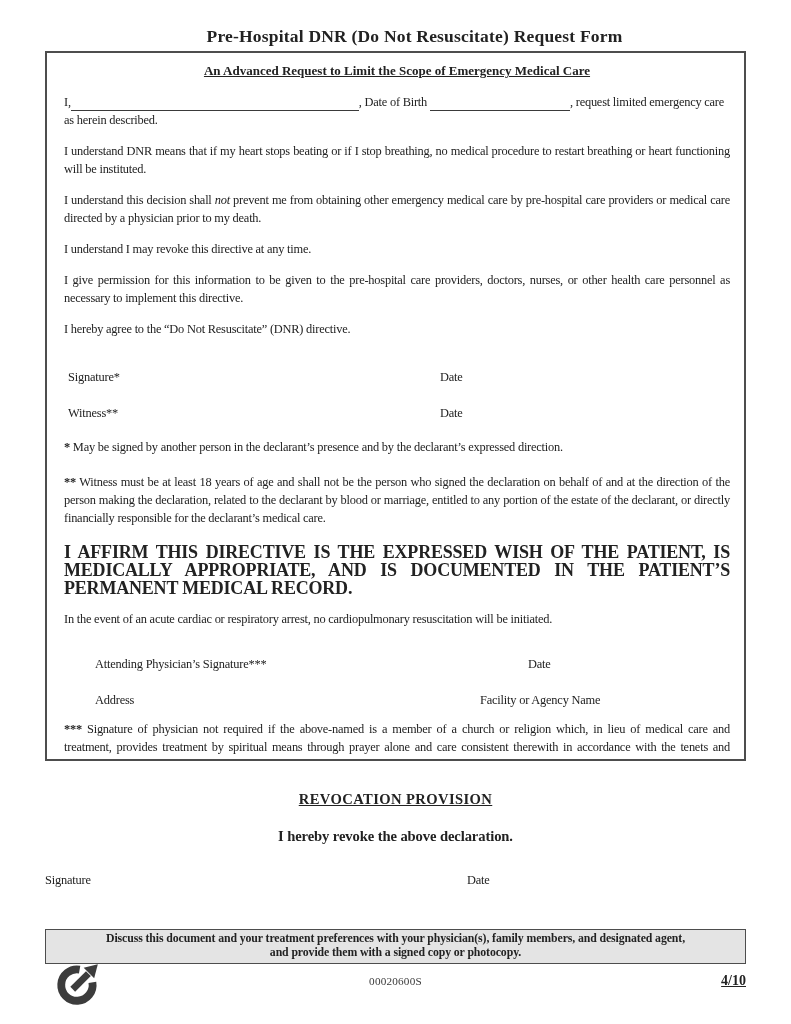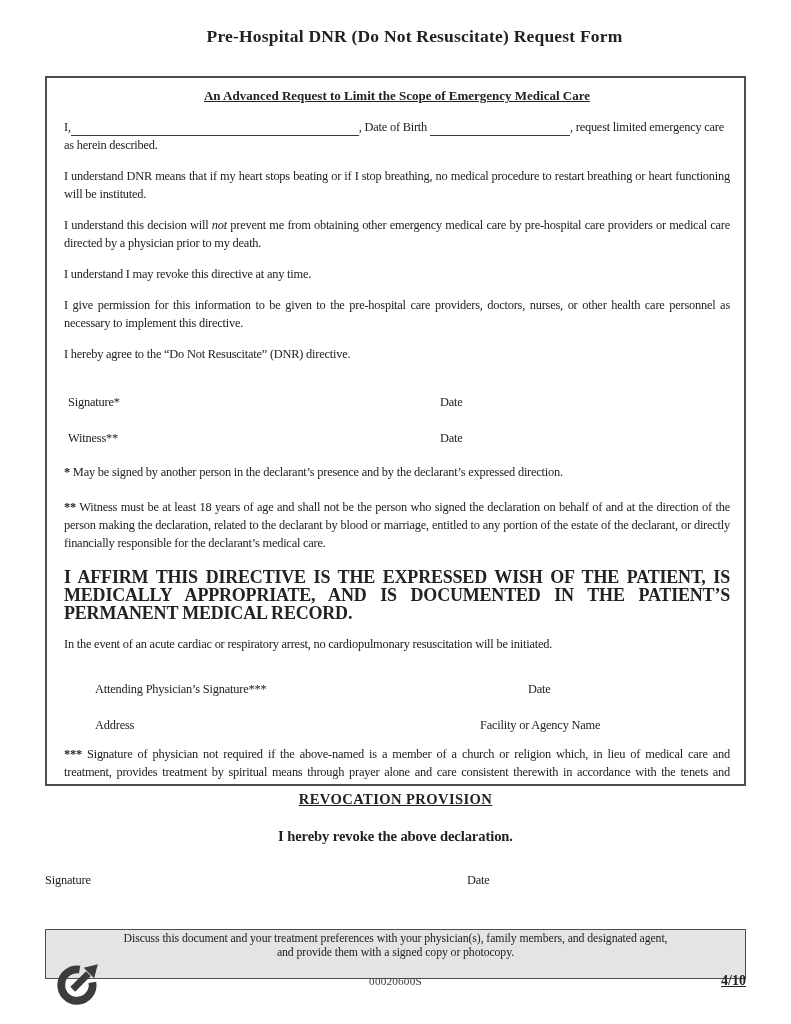--- a/index.html
+++ b/index.html
@@ -7,21 +7,21 @@
   .page {
     position:relative; width:791px; height:1024px; margin:0 auto;
     background:#ffffff; color:#222222; overflow:hidden;
     font-family:"Liberation Serif","DejaVu Serif",serif;
   }
   .title {
     position:absolute; top:26px; left:0; width:100%; margin:0;
     text-align:center; font-size:17.5px; font-weight:bold; letter-spacing:0.2px;padding-left:38px;
   }
   .main-box {
-    position:absolute; left:45px; top:76px; width:701px; height:710px;
+    position:absolute; left:45px; top:51px; width:701px; height:710px;
     border:2px solid #4d4d4d; padding:8px 14px 0 17px; overflow:hidden;
   }
   .box-header {
     text-align:center; font-weight:bold; font-size:13px;
     text-decoration:underline; margin-top:2px;
   }
   p { margin:0; font-size:12.4px; line-height:18px; letter-spacing:-0.22px; }
   .para { margin-top:13px; text-align:justify; }
   .intro { margin-top:14px; }
   .blank {
@@ -61,22 +61,22 @@
   .rev-statement {
     margin:19px 0 0; text-align:center; font-size:14.6px; font-weight:bold;
     letter-spacing:-0.1px;
   }
   .row-rev { margin-top:26px; }
   .col-rev-sig  { margin-left:0; width:332px; }
   .col-rev-date { margin-left:90px; width:147px; }
   .notice-bar {
     position:absolute; left:45px; top:929px; width:701px;
     border:1.6px solid #4d4d4d; background:#e4e4e4;
-    text-align:center; font-weight:normal; font-size:11.8px; line-height:13.8px;
-    padding:2px 0 18px; letter-spacing:-0.1px;
+    text-align:center; font-weight:bold; font-size:11.8px; line-height:13.8px;
+    padding:2px 0 3px; letter-spacing:-0.1px;
   }
   .footer-icon { position:absolute; left:56px; top:960px; width:46px; height:46px; }
   .doc-number {
     position:absolute; left:0; top:975px; width:100%;
     text-align:center; font-size:11.2px; letter-spacing:0.2px; color:#3b3b3b;
   }
   .page-number {
     position:absolute; right:45px; top:973px;
     font-size:14px; font-weight:bold;text-decoration:underline;
   }
@@ -89,21 +89,21 @@
   <h1 class="title">Pre-Hospital DNR (Do Not Resuscitate) Request Form</h1>
 
   <div class="main-box">
 
     <div class="box-header">An Advanced Request to Limit the Scope of Emergency Medical Care</div>
 
     <p class="intro"><span>I,</span><span class="blank name-blank"></span><span>, Date of Birth</span> <span class="blank dob-blank"></span><span>, request limited emergency care as herein described.</span></p>
 
     <p class="para">I understand DNR means that if my heart stops beating or if I stop breathing, no medical procedure to restart breathing or heart functioning will be instituted.</p>
 
-    <p class="para"><span>I understand this decision will </span><em>not</em><span> prevent me from obtaining other emergency medical care by pre-hospital care providers or medical care directed by a physician prior to my death.</span></p>
+    <p class="para"><span>I understand this decision shall </span><em>not</em><span> prevent me from obtaining other emergency medical care by pre-hospital care providers or medical care directed by a physician prior to my death.</span></p>
 
     <p class="para">I understand I may revoke this directive at any time.</p>
 
     <p class="para">I give permission for this information to be given to the pre-hospital care providers, doctors, nurses, or other health care personnel as necessary to implement this directive.</p>
 
     <p class="para">I hereby agree to the “Do Not Resuscitate” (DNR) directive.</p>
 
     <div class="sigrow row-sign">
       <div class="sigcol col-main">
         <div class="line"></div>

